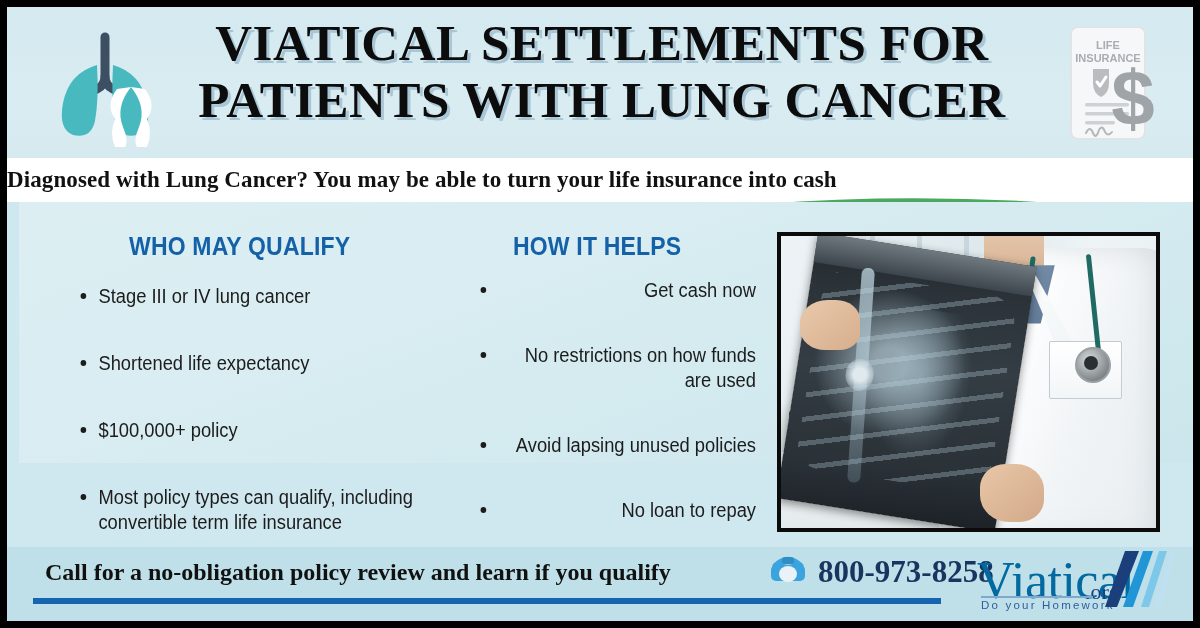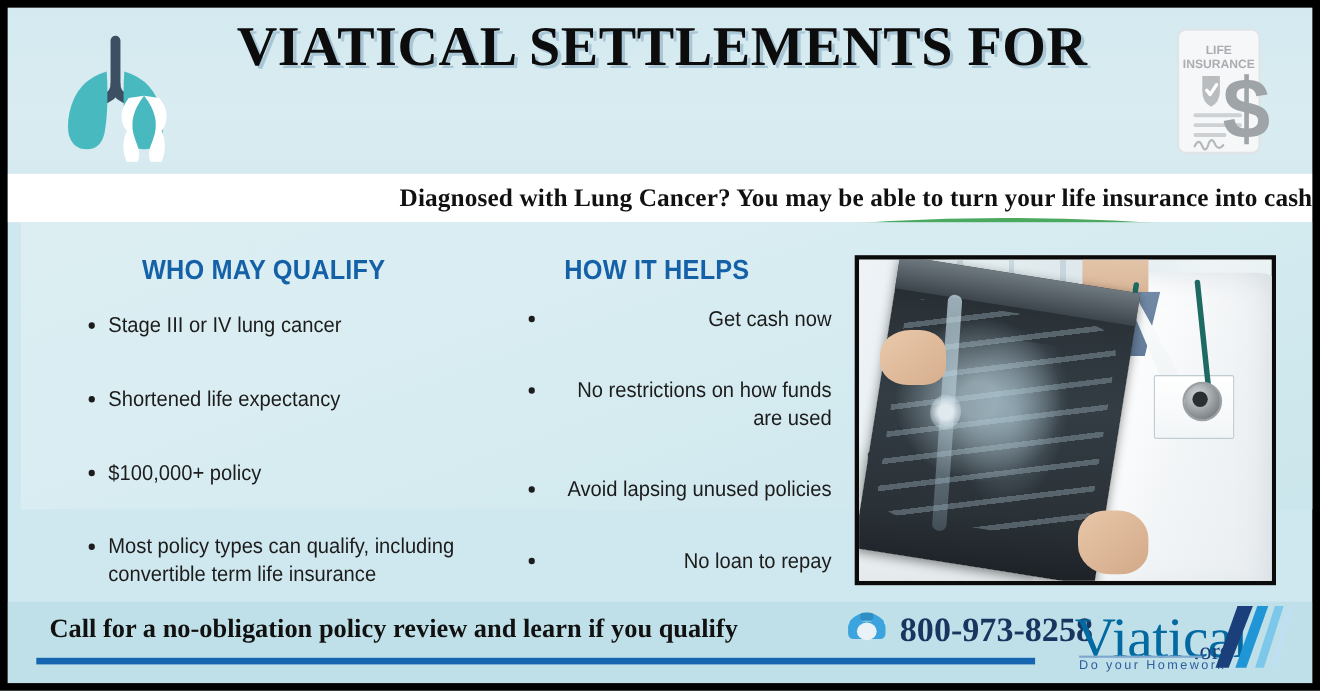--- a/index.html
+++ b/index.html
@@ -43,21 +43,21 @@
   
   .lung-icon{position:absolute;left:38px;top:22px;width:130px;height:120px;}
 
   
   .doc-icon{position:absolute;left:1046px;top:14px;width:118px;height:128px;}
 
   
   .sub-band{
     position:absolute;left:0;top:151px;width:1186px;height:44px;
     background:#ffffff;
-    display:flex;align-items:center;justify-content:flex-end;
+    display:flex;align-items:center;justify-content:flex-start;
   }
   .sub-text{
     font-family:"Liberation Serif", serif;
     font-weight:bold;font-size:23px;color:#111;
     white-space:nowrap;letter-spacing:0.1px;
   }
   .swoosh{position:absolute;left:690px;top:186px;width:410px;height:24px;}
 
   
   .body-area{
@@ -228,20 +228,21 @@
         <path d="M52 36 Q24 44 18 74 Q13 100 28 106 Q46 110 50 92 Q54 70 52 36 Z" fill="#49b9c0"></path>
         <path d="M68 36 Q96 44 102 74 Q107 100 92 106 Q74 110 70 92 Q66 70 68 36 Z" fill="#49b9c0"></path>
         <path d="M86 58 Q70 78 78 98 Q84 112 80 118 L70 118 Q64 104 70 90 Q60 76 72 60 Z" fill="#ffffff"></path>
         <path d="M86 58 Q102 78 94 98 Q88 112 92 118 L102 118 Q108 104 102 90 Q112 76 100 60 Z" fill="#ffffff"></path>
         <path d="M86 60 Q94 68 90 76 Q86 68 82 76 Q78 68 86 60 Z" fill="#49b9c0"></path>
       </svg>
     </span>
 
     <div class="title-wrap">
       <div class="title-line">VIATICAL SETTLEMENTS FOR</div>
+      <div class="title-line">PATIENTS WITH LUNG CANCER</div>
     </div>
 
     <span class="doc-icon">
       <svg viewBox="0 0 118 128" width="118" height="128">
         <rect x="18" y="6" width="74" height="112" rx="7" fill="#f6f7f8" stroke="#e1e4e6" stroke-width="2"></rect>
         <text x="55" y="28" font-family="Liberation Sans, sans-serif" font-size="11" font-weight="bold" fill="#a9adb1" text-anchor="middle">LIFE</text>
         <text x="55" y="41" font-family="Liberation Sans, sans-serif" font-size="11" font-weight="bold" fill="#a9adb1" text-anchor="middle">INSURANCE</text>
         <path d="M40 48 L56 48 L56 62 Q56 72 48 76 Q40 72 40 62 Z" fill="#b9bdc0"></path>
         <path d="M44 61 L47 65 L53 56" stroke="#fff" stroke-width="3" fill="none" stroke-linecap="round" stroke-linejoin="round"></path>
         <rect x="32" y="82" width="44" height="3.5" rx="1.7" fill="#cdd1d4"></rect>

